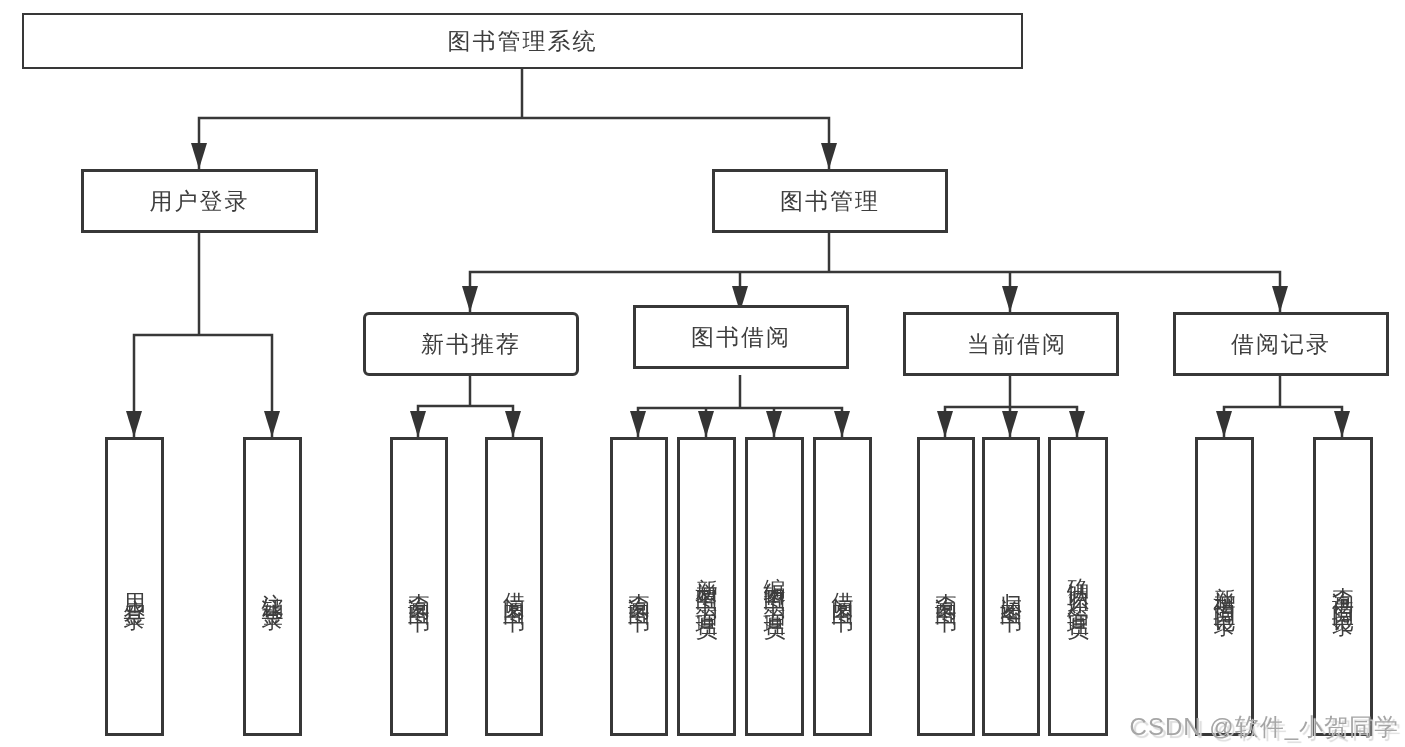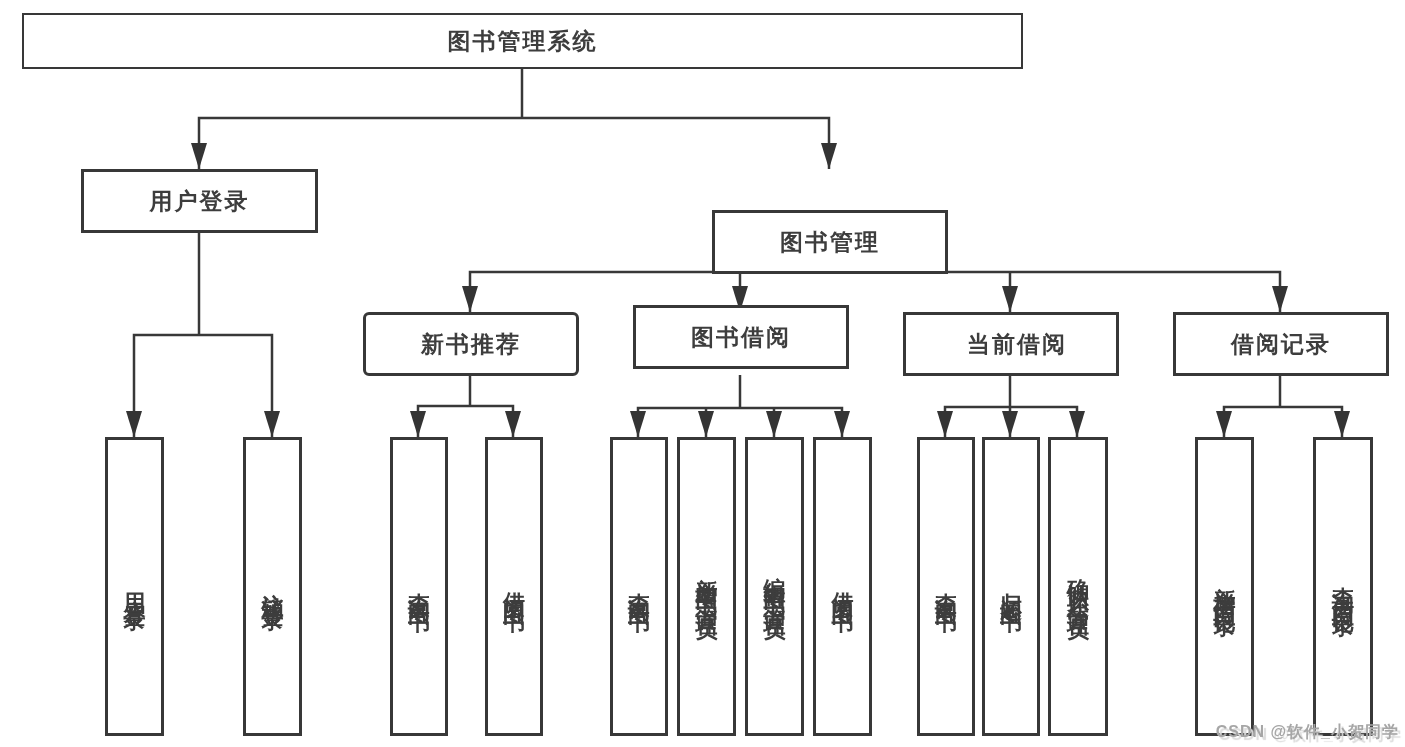--- a/index.html
+++ b/index.html
@@ -3,21 +3,21 @@
 <meta charset="utf-8">
 <style>
   html, body { margin: 0; padding: 0; }
   body {
     width: 1405px; height: 747px;
     background: #ffffff;
     font-family: "Liberation Sans", sans-serif;
     position: relative;
     overflow: hidden;
   }
-  #stage { position: absolute; inset: 0; width: 1405px; height: 747px; font-weight: bold; }
+  #stage { position: absolute; inset: 0; width: 1405px; height: 747px; }
   #wires { position: absolute; left: 0; top: 0; z-index: 1; }
   .node {
     position: absolute;
     box-sizing: border-box;
     background: #ffffff;
     border: 3px solid #383838;
     color: #3d3d3d;
     display: flex;
     align-items: center;
     justify-content: center;
@@ -35,21 +35,21 @@
     font-size: 22px;
     letter-spacing: 6px;
     line-height: 1.0;
     white-space: nowrap;
   }
   #watermark {
     position: absolute;
     right: 6px;
     bottom: 4px;
     z-index: 10;
-    font-size: 16px;
+    font-size: 24px;
     letter-spacing: 1px;
     color: #a6a6a6;
     text-shadow: 3px 3px 1px #dcdcdc;
     white-space: nowrap;
   }
 </style>
 </head>
 <body>
 
 <div id="stage">
@@ -120,21 +120,21 @@
     </g>
   </svg>
 
   <div class="node root" style="left:22px; top:13px; width:1001px; height:56px;">
     <span class="hlabel">图书管理系统</span>
   </div>
 
   <div class="node" style="left:81px; top:169px; width:237px; height:64px;">
     <span class="hlabel">用户登录</span>
   </div>
-  <div class="node" style="left:712px; top:169px; width:236px; height:64px;margin-top:41px;">
+  <div class="node" style="left:712px; top:169px; width:236px; height:64px;">
     <span class="hlabel">图书管理</span>
   </div>
 
   <div class="node" style="left:363px; top:312px; width:216px; height:64px;border-radius:6px;">
     <span class="hlabel">新书推荐</span>
   </div>
   <div class="node" style="left:633px; top:305px; width:216px; height:64px;">
     <span class="hlabel">图书借阅</span>
   </div>
   <div class="node" style="left:903px; top:312px; width:216px; height:64px;padding-left:12px;">

